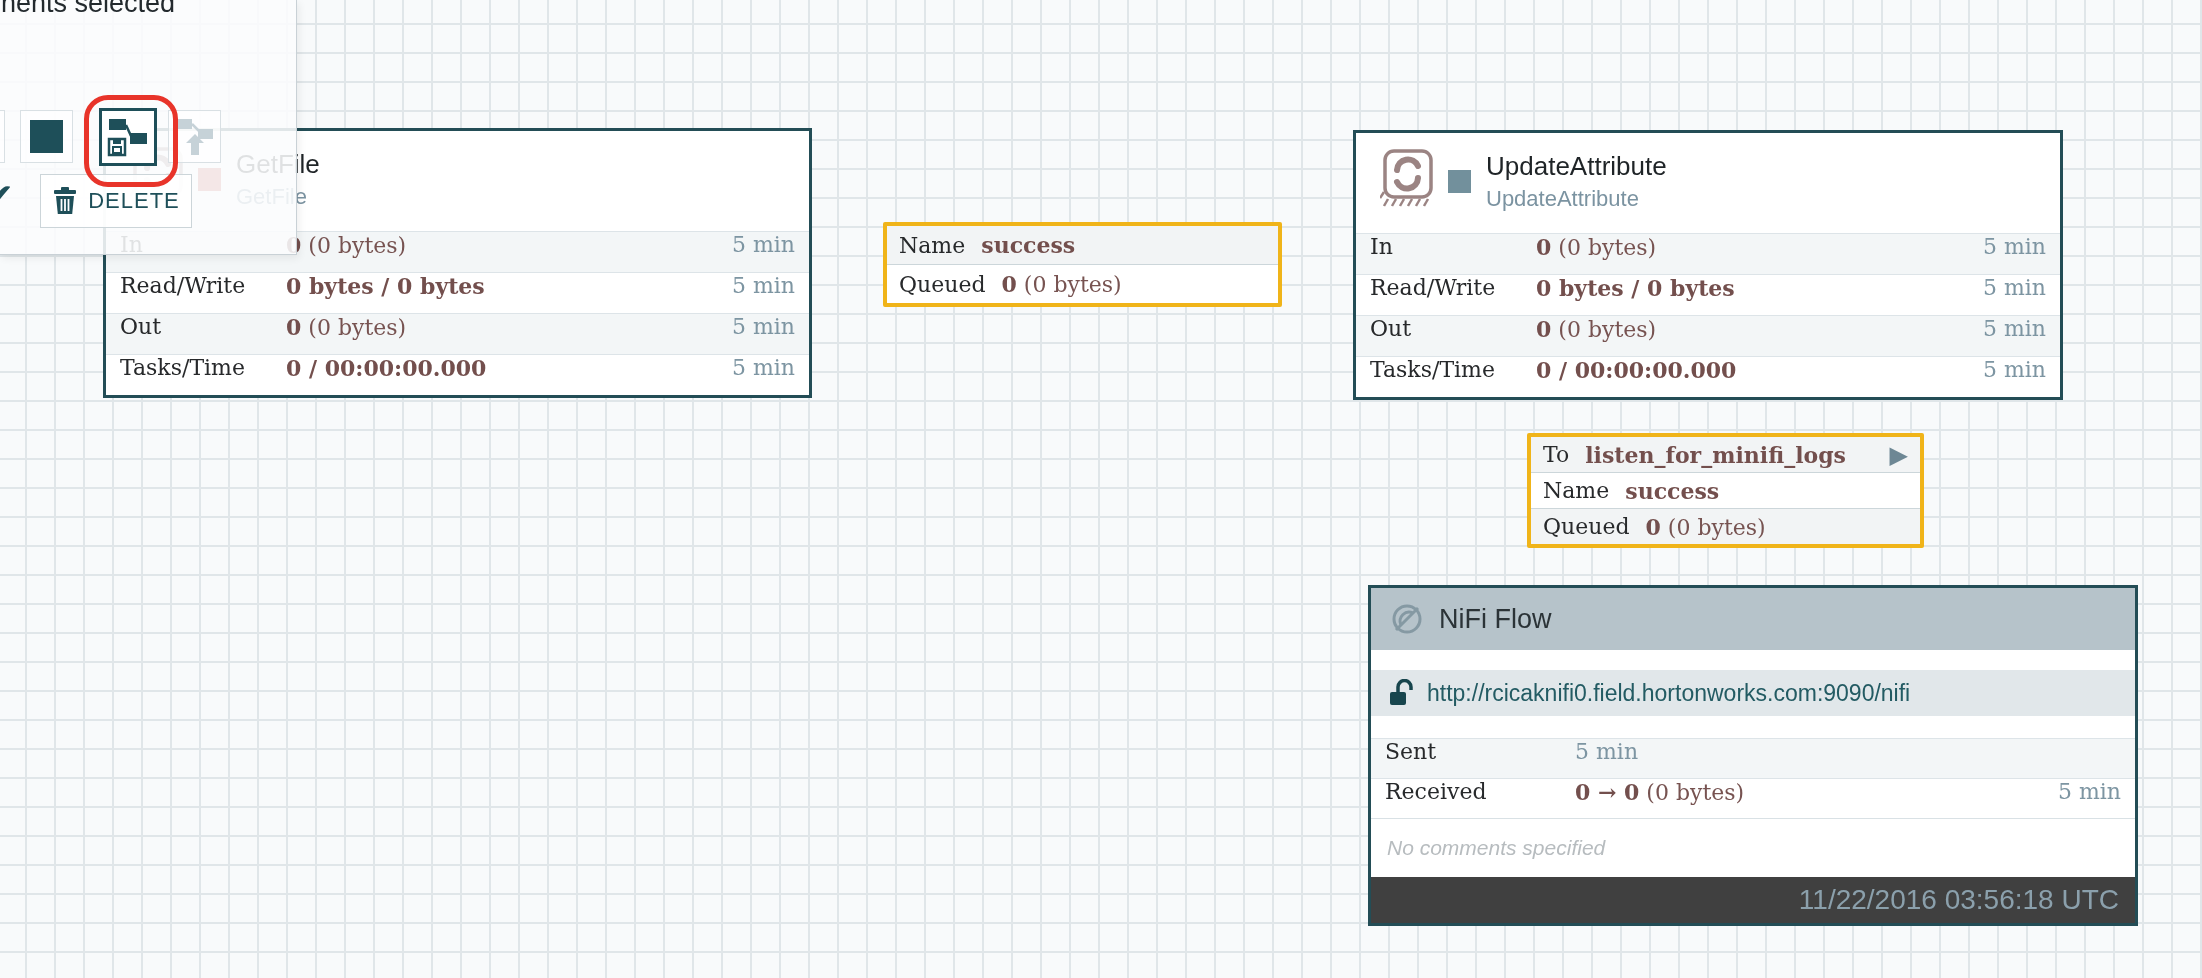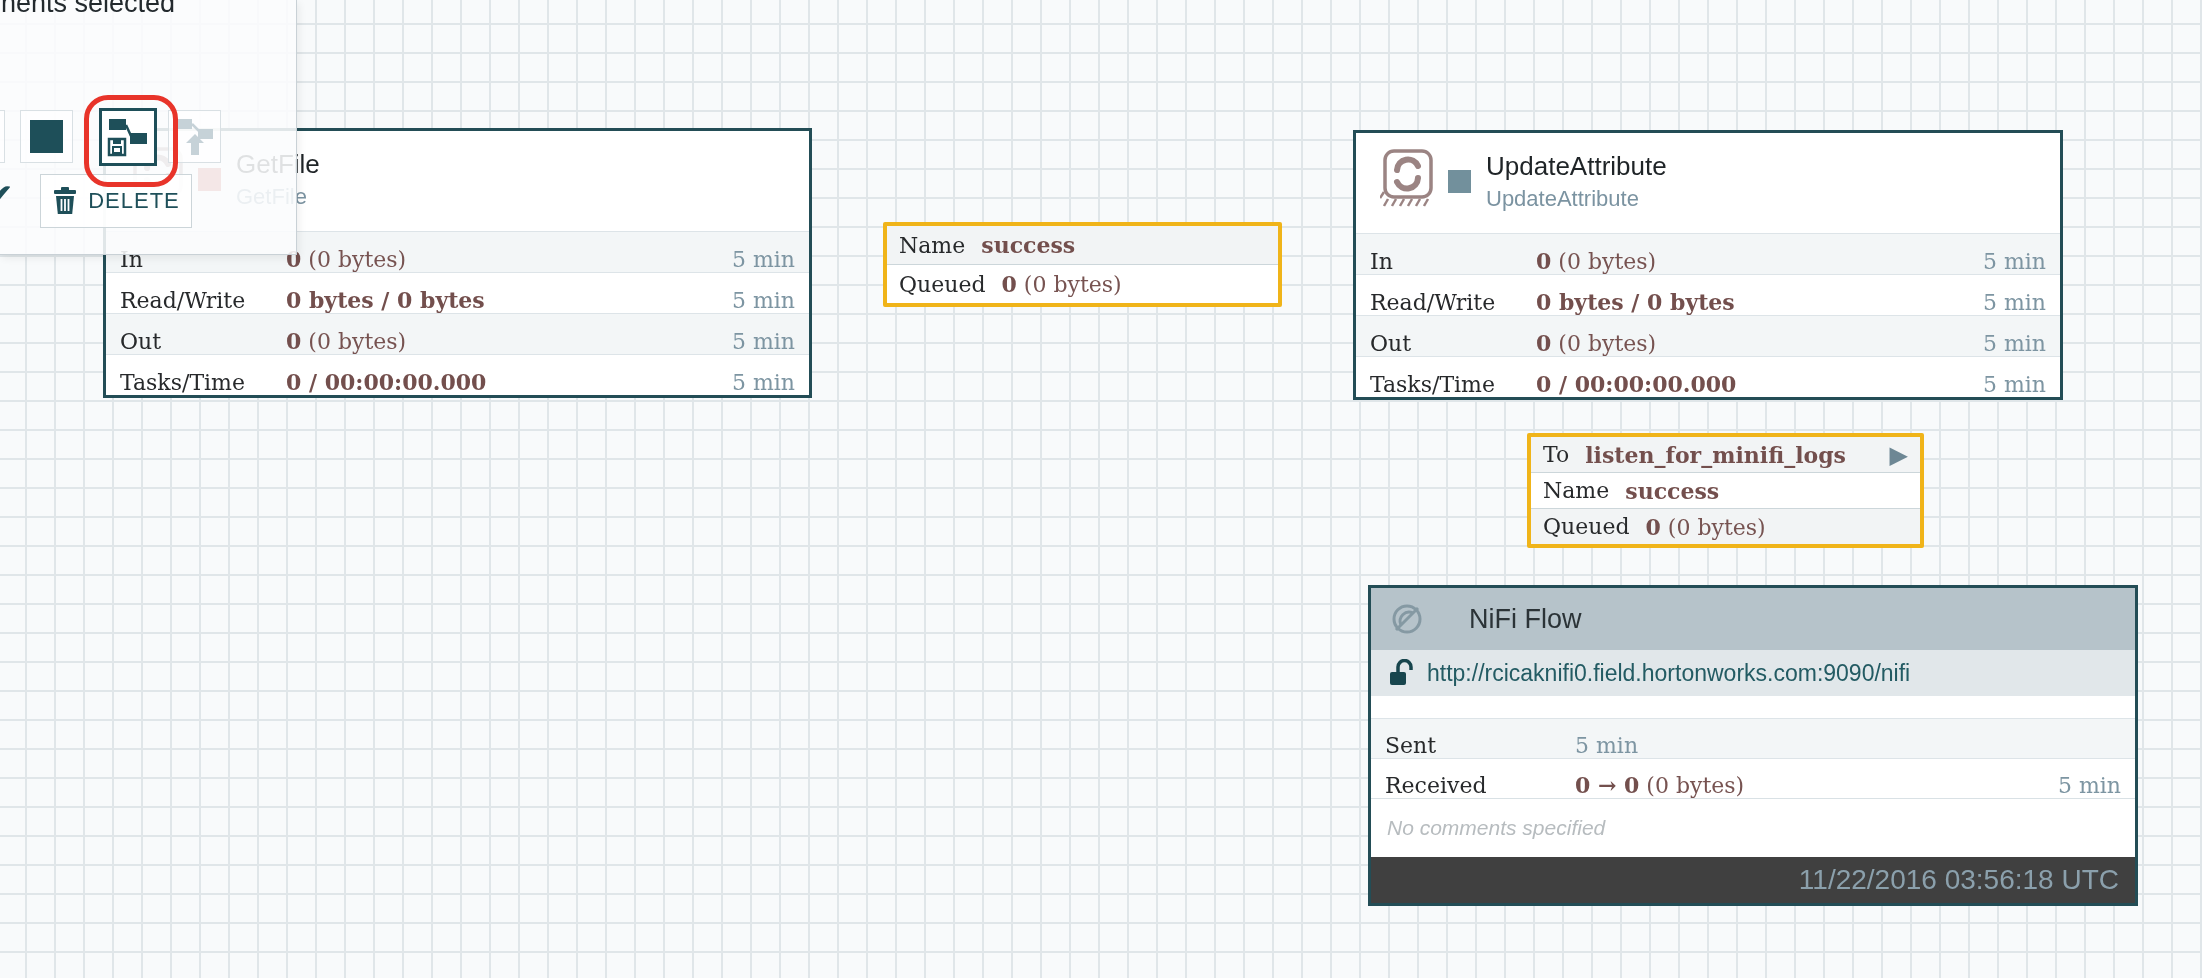--- a/index.html
+++ b/index.html
@@ -18,44 +18,44 @@
 
   
   .proc{position:absolute;background:#fff;border:3px solid #234d56;z-index:2;}
   .proc-head{position:relative;height:100px;background:#fff;}
   .p-icon{position:absolute;left:24px;top:15px;}
   .state{position:absolute;left:92px;top:37px;width:23px;height:23px;}
   .state.stopped-gray{background:#72909c;}
   .state.stopped-red{background:#c4504c;}
   .p-title{position:absolute;left:130px;top:18px;font-size:26px;color:#1f2427;}
   .p-sub{position:absolute;left:130px;top:53px;font-size:22px;color:#7b93a1;}
-  .srow{display:flex;align-items:flex-end;height:40px;border-top:1px solid #dde4e8;
+  .srow{display:flex;align-items:flex-start;height:40px;border-top:1px solid #dde4e8;
         font-family:"DejaVu Serif",serif;font-size:22px;color:#27292b;padding:0 14px;}
   .srow.alt{background:#f3f6f7;}
   .sl{width:166px;flex:none;}
   .sv{flex:1;color:#775351;}
   .sv b{font-weight:bold;color:#734f4d;}
   .st{flex:none;color:#7d95a2;font-family:"DejaVu Serif",serif;}
 
   
   .conn-label{position:absolute;border:4px solid #f0b419;background:#fff;z-index:3;border-radius:2px;text-align:right;}
   .crow{display:flex;align-items:center;height:38px;padding:0 12px;
         font-family:"DejaVu Serif",serif;font-size:22px;color:#27292b;border-top:1px solid #ccd6da;}
   .crow:first-child{border-top:none;}
   .crow.alt{background:#f2f4f5;}
   .cl{margin-right:16px;}
   .cb{font-weight:bold;color:#734f4d;}
   .crest{color:#775351;}
   .go-arrow{margin-left:auto;color:#6d8794;font-size:24px;font-family:"DejaVu Sans",sans-serif;line-height:1;}
 
   
   .rpg{position:absolute;left:1368px;top:585px;width:764px;background:#fff;border:3px solid #234d56;z-index:2;}
-  .rpg-head{height:62px;background:#b6c3ca;display:flex;align-items:center;padding:0 18px;gap:30px;}
+  .rpg-head{height:62px;background:#b6c3ca;display:flex;align-items:center;padding:0 18px;}
   .rpg-title{font-size:27px;color:#2b3337;margin-left:14px;}
-  .rpg-url{height:46px;background:#e1e7ea;display:flex;align-items:center;padding:0 18px;}
+  .rpg-url{height:46px;background:#e1e7ea;display:flex;align-items:center;padding:0 18px;margin-top:20px;}
   .rpg-url-text{margin-left:14px;font-size:23px;color:#235b63;}
   .rpg-gap{height:22px;background:#fff;}
   .rpg .srow{height:39px;}
   .rpg-comments{height:58px;background:#fff;border-top:1px solid #d9e1e5;
     font-style:italic;font-size:21px;color:#b7bcbf;display:flex;align-items:center;padding:0 16px;}
   .rpg-footer{height:46px;background:#404040;display:flex;align-items:center;justify-content:flex-end;
     padding:0 16px;font-size:28px;color:#8ba0ac;}
 
   
   .palette{position:absolute;left:0;top:0;width:296px;height:254px;z-index:5;

